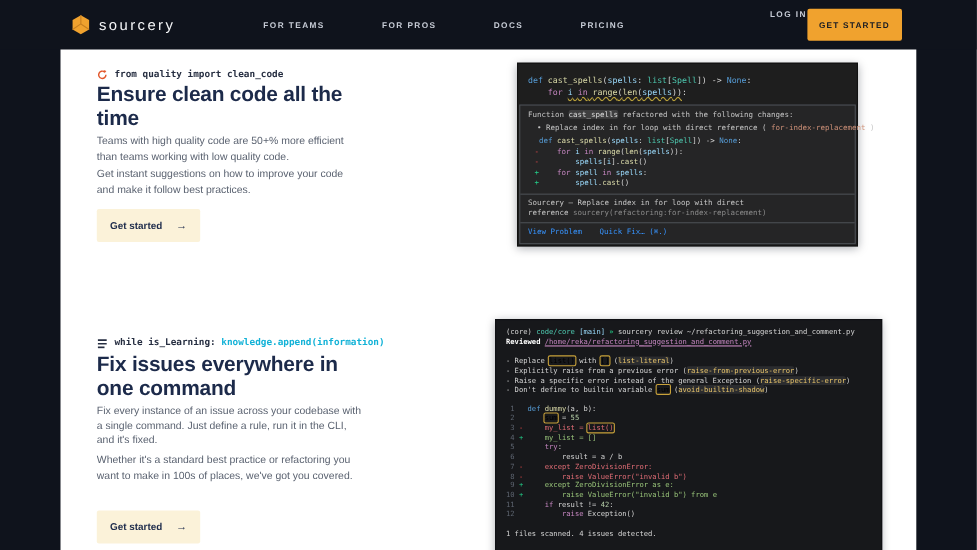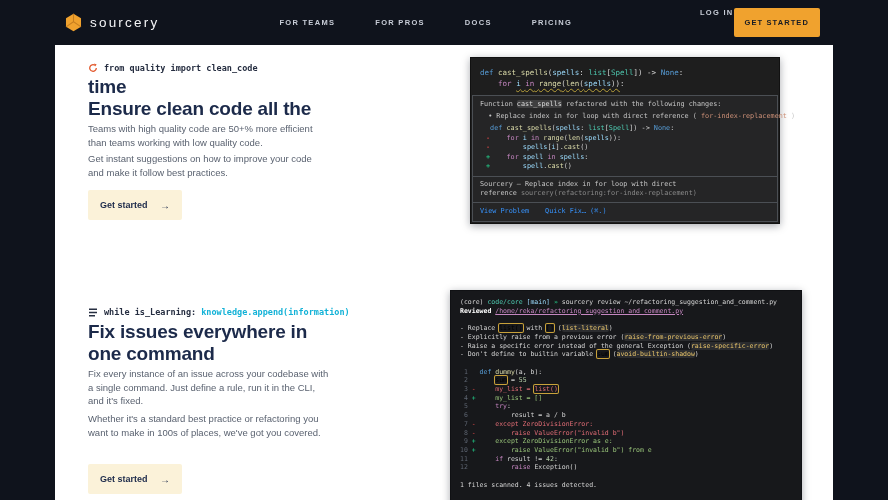--- a/index.html
+++ b/index.html
@@ -1,21 +1,21 @@
 <!DOCTYPE html>
 <html><head>
 <meta charset="utf-8">
 <style>
   html,body{margin:0;padding:0}
   body{width:888px;height:500px;overflow:hidden;background:#0f131c;font-family:"Liberation Sans",sans-serif}
   
   .topbar{height:45px;display:flex;align-items:center;background:#0f131c;padding:0 68px 0 64px}
   .logo{display:flex;align-items:center;gap:7px;cursor:pointer}
   .logo-text{color:#f4f5f7;font-size:13.5px;letter-spacing:2.2px}
-  .main-nav{display:flex;gap:40px;margin-left:120px}
+  .main-nav{display:flex;gap:52px;margin-left:80px}
   .main-nav a,.login-link{color:#c7ccd6;font-size:7.5px;font-weight:700;letter-spacing:1.3px;text-decoration:none;cursor:pointer}
   .top-right{margin-left:auto;display:flex;align-items:flex-start;}
   .cta-top{background:#f0a22e;color:#171b24;font-size:7.5px;font-weight:700;letter-spacing:1.1px;padding:0 11px;height:29px;border:none;border-radius:2px;cursor:pointer;font-family:inherit}
   
   .content{position:relative;margin-left:55px;width:778px;height:455px;background:#fff;overflow:hidden}
   .eyebrow{position:absolute;display:flex;align-items:flex-end;gap:6px;font-family:"DejaVu Sans Mono",monospace;font-size:8.5px;font-weight:700;white-space:pre}
   .headline{position:absolute;margin:0;color:#1c2a4a;font-size:19px;line-height:22px;font-weight:800;letter-spacing:-.2px}
   .para{position:absolute;margin:0;color:#5a6270;font-size:9.5px;line-height:13.5px}
   .btn-cream{position:absolute;width:94px;height:30px;background:#fbf2d9;border:none;border-radius:2px;display:flex;align-items:center;justify-content:space-between;padding:0 12px;cursor:pointer;font-family:inherit}
   .btn-cream .lbl{color:#1c2a4a;font-size:9px;font-weight:700}
@@ -74,22 +74,22 @@
 
   <section>
     <div class="eyebrow" style="left:33px;top:18px">
       <svg width="10" height="10" viewBox="0 0 10 10">
         <path d="M8.3 5A3.3 3.3 0 1 1 6.9 2.3" fill="none" stroke="#e2572b" stroke-width="1.3"></path>
         <path d="M6.2 0.6 8.7 1.5 7 3.5z" fill="#e2572b"></path>
       </svg>
       <span><span class="t-dark">from quality import clean_code</span></span>
     </div>
     <h1 class="headline" style="left:33px;top:31px">
+      <span style="display:block">Ensure clean code all the</span>
       <span style="display:block">time</span>
-      <span style="display:block">Ensure clean code all the</span>
     </h1>
     <p class="para" style="left:33px;top:77px;width:240px">Teams with high quality code are 50+% more efficient than teams working with low quality code.</p>
     <p class="para" style="left:33px;top:107px;width:240px">Get instant suggestions on how to improve your code and make it follow best practices.</p>
     <button class="btn-cream" style="left:33px;top:145px">
       <span class="lbl">Get started</span>
       <span class="arr">→</span>
     </button>
 
     <div class="editor">
       <div class="ed-code">

